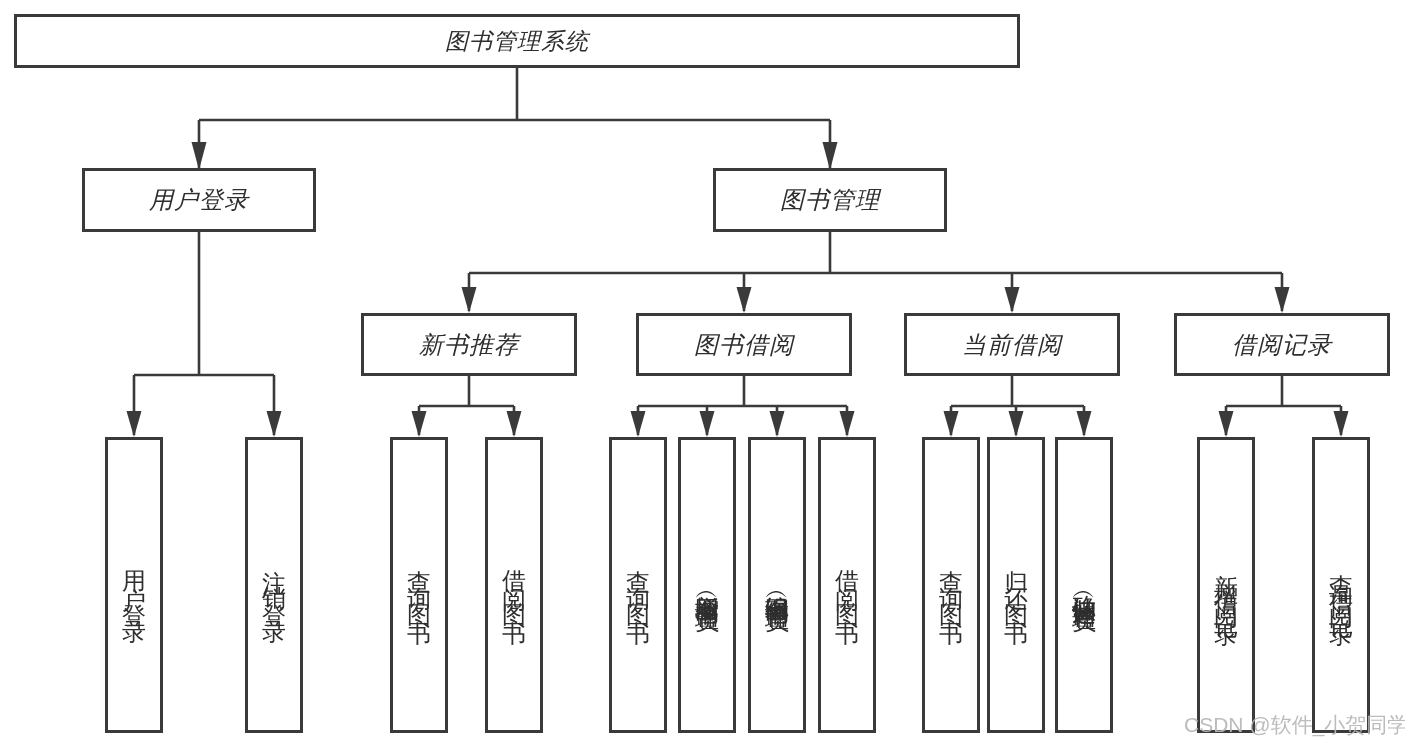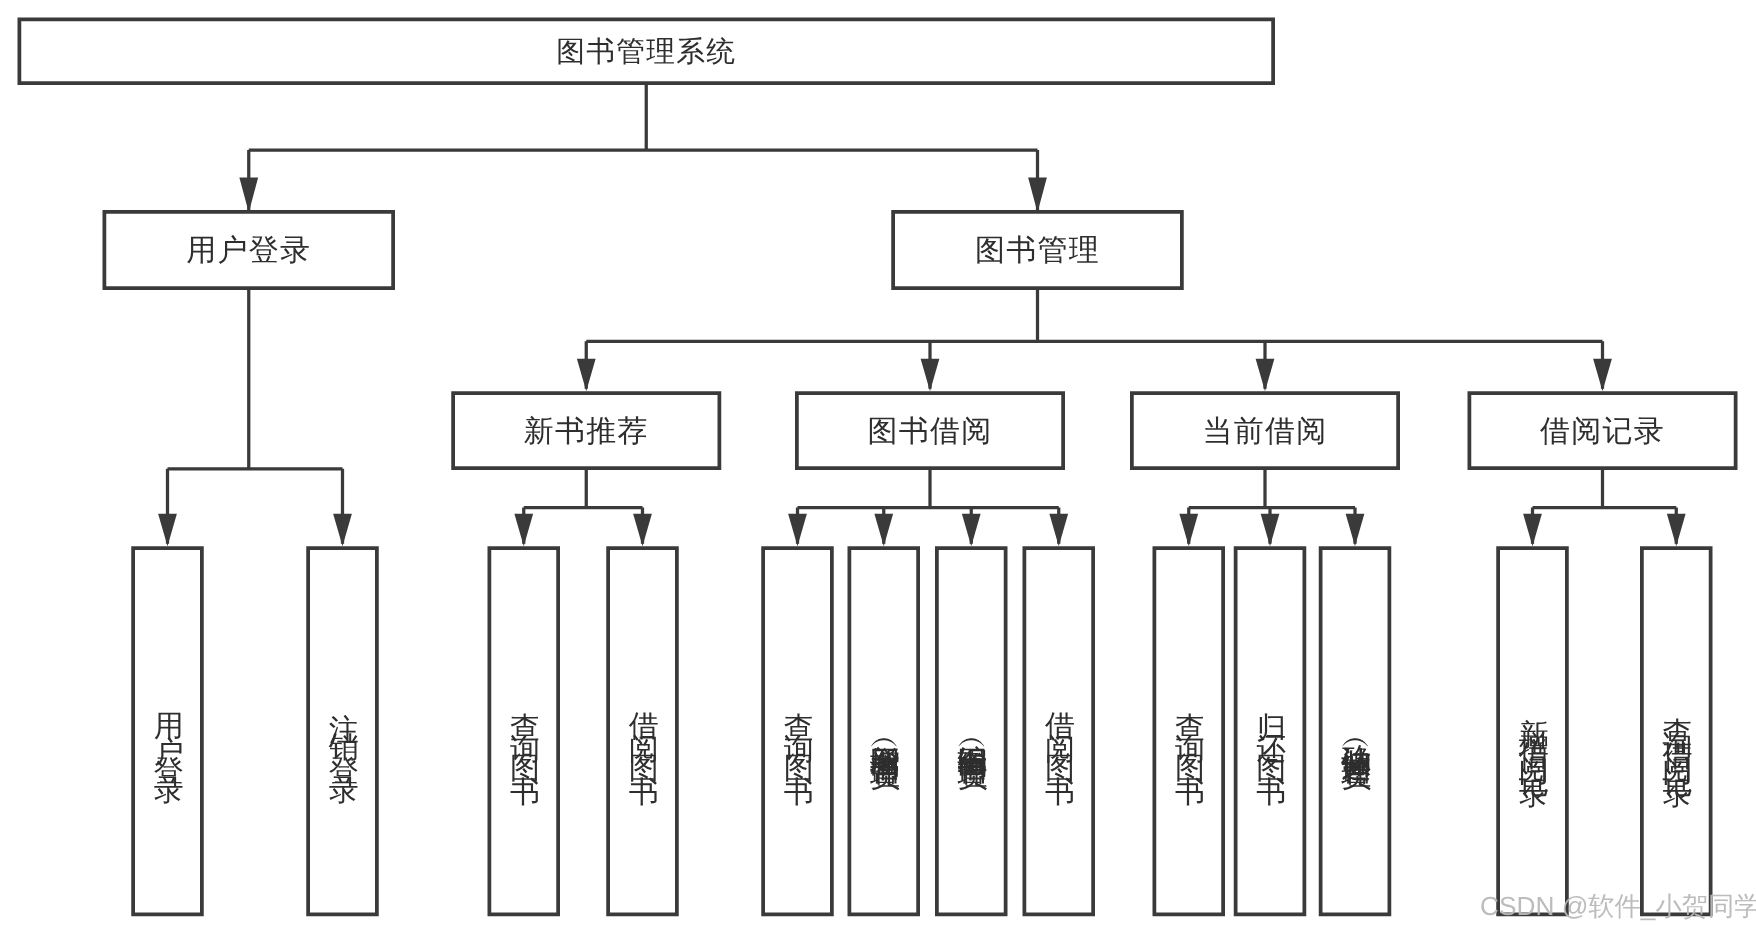--- a/index.html
+++ b/index.html
@@ -25,20 +25,21 @@
     display:flex;
     align-items:center;
     justify-content:center;
     z-index:2;
     color:#2e2e2e;
   }
   .hlabel{
     font-size:24px;
     letter-spacing:1px;
     white-space:nowrap;
+    font-style:italic;
   }
   .root .hlabel{font-size:23px;}
   .vtext{
     writing-mode:vertical-rl;
     text-orientation:mixed;
     font-size:24px;
     white-space:nowrap;
     color:#2e2e2e;
   }
   .vtext.short{letter-spacing:17px;}

